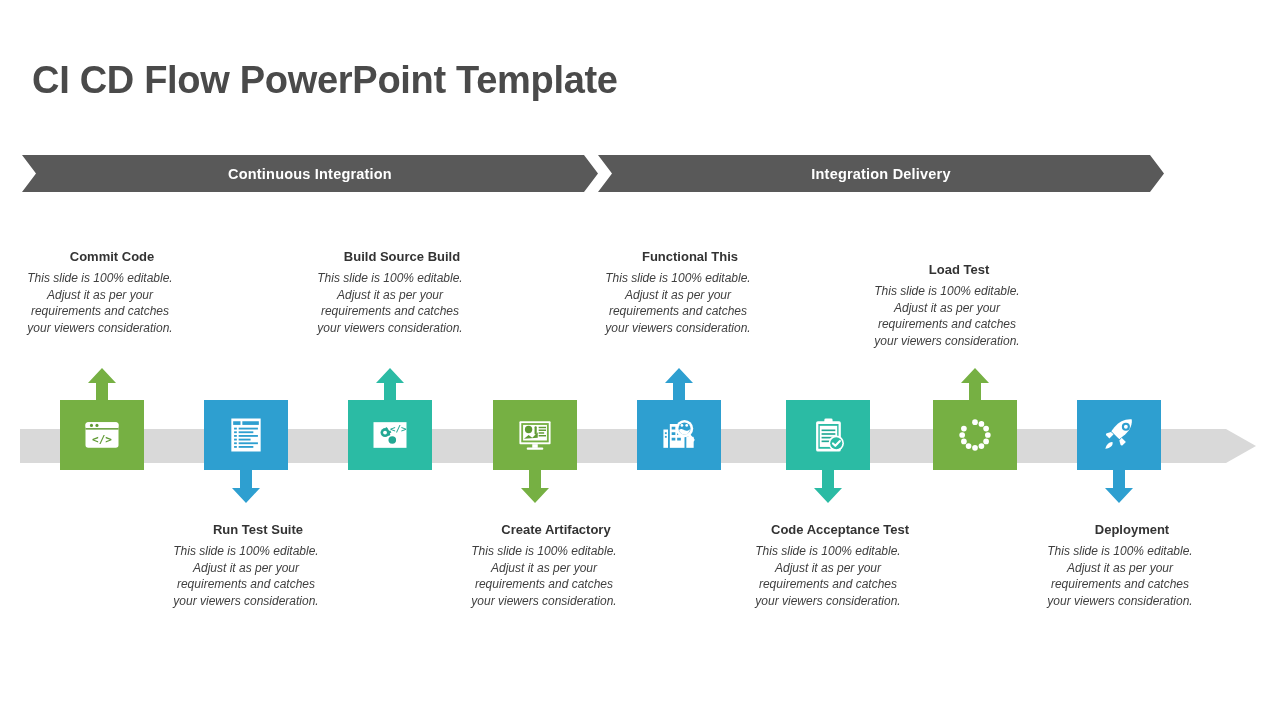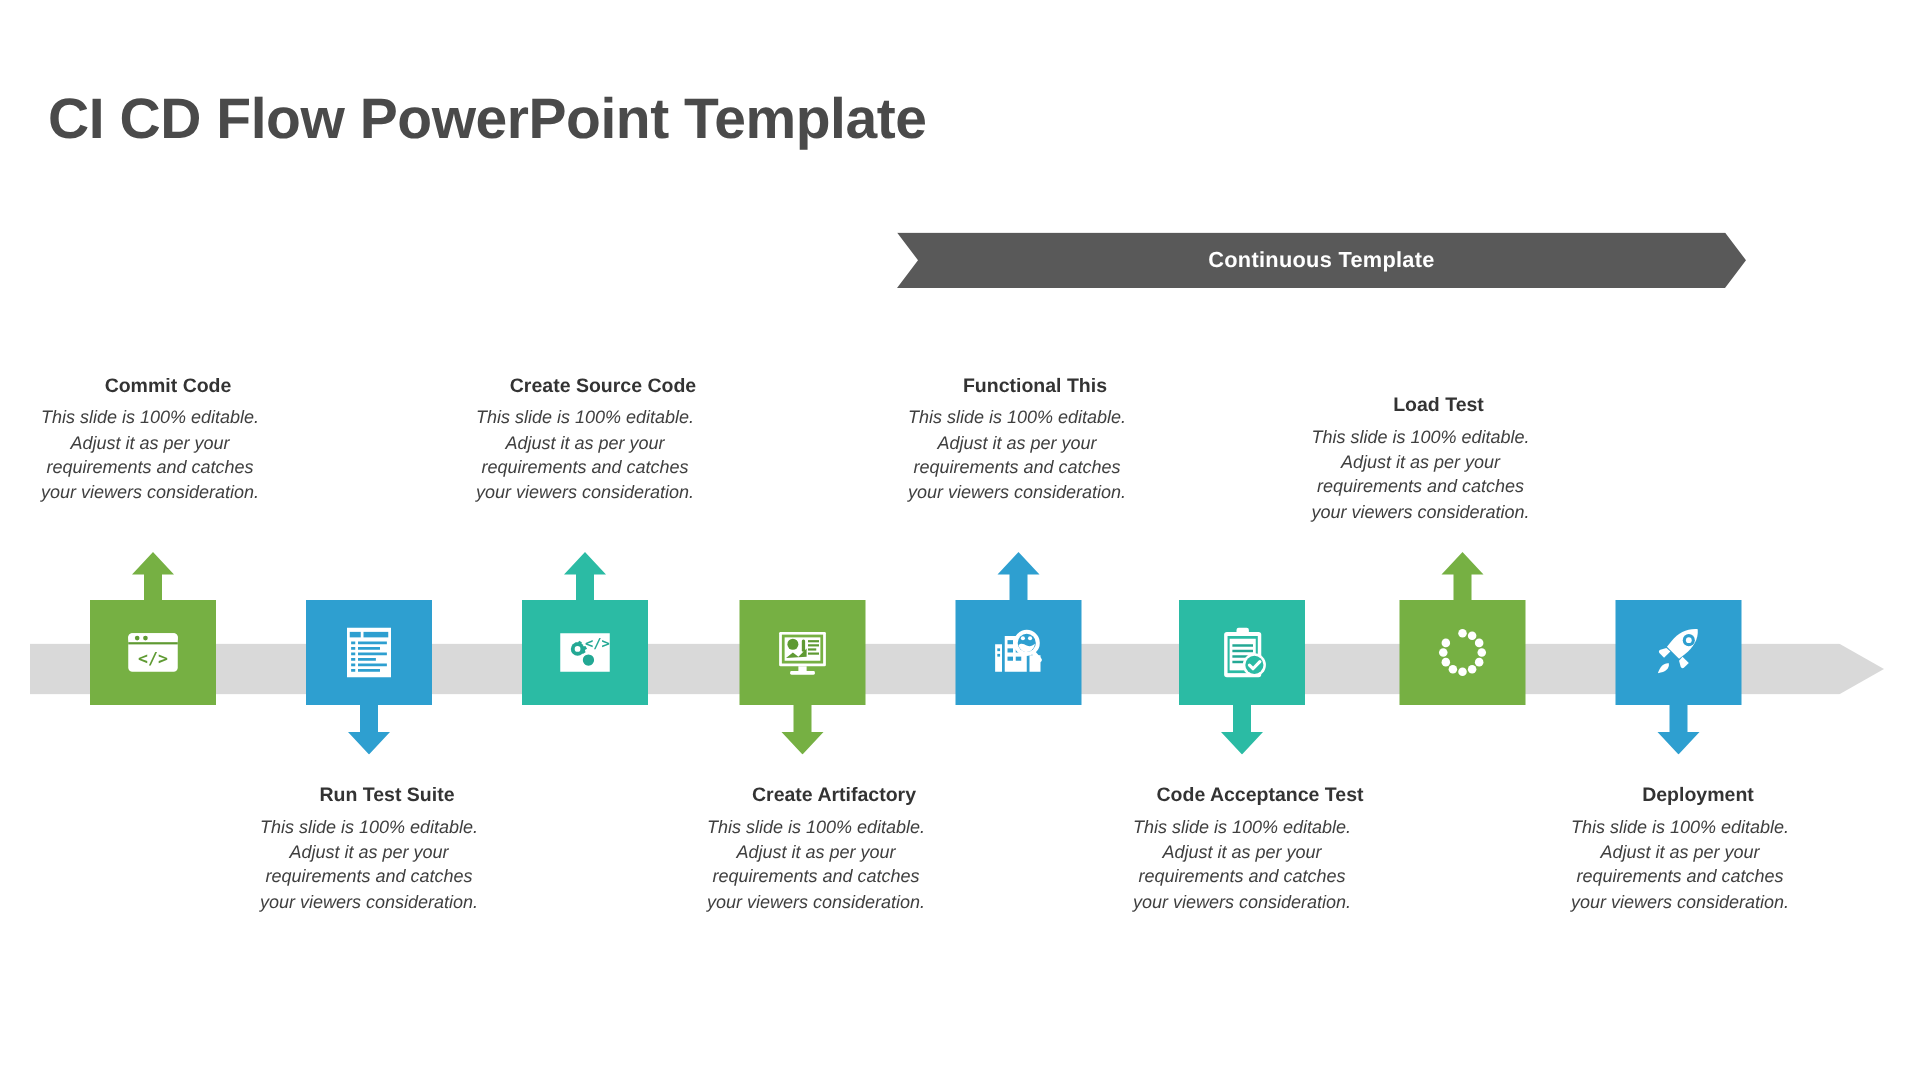--- a/index.html
+++ b/index.html
@@ -125,22 +125,25 @@
   }
   .textblock.above { top: 249px; }
   .textblock.below { top: 522px; }
 </style>
 </head>
 <body>
 
 <div class="slide-title">CI CD Flow PowerPoint Template</div>
 
 <div class="banner-row">
+  <div class="banner ci">
+    <span>Continuous Integration</span>
+  </div>
   <div class="banner cd">
-    <span>Continuous Template</span>
+    <span>Integration Delivery</span>
   </div>
 </div>
 
 <div class="flow-band"></div>
 
 <div class="steps" id="steps-root">
     <div class="arrow up" style="left: 102px;"><svg viewBox="0 0 30 36" xmlns="http://www.w3.org/2000/svg">
         <path d="M15 0L29 15h-8v21H9V15H1z" fill="#76b043"></path>
       </svg></div>
     <div class="tile" style="left: 60px; background: rgb(118, 176, 67);">
@@ -201,21 +204,21 @@
             <circle cx="26.5" cy="29.5" r="4.1"></circle>
             <circle cx="26.5" cy="29.5" r="1.7" fill="#ffffff"></circle>
             <rect x="23" y="27.6" width="7" height="3.8" transform="rotate(30 26.5 29.5)"></rect>
             <rect x="23" y="27.6" width="7" height="3.8" transform="rotate(-30 26.5 29.5)"></rect>
           </g>
           <text x="33" y="21" text-anchor="middle" font-family="DejaVu Sans Mono, monospace" font-size="10" font-weight="bold" fill="#23a894">&lt;/&gt;</text>
         </svg>
       </span>
     </div>
     <div class="textblock above" style="left: 290px;">
-      <div class="heading">Create Source Code</div>
+      <div class="heading">Build Source Build</div>
       <div class="body">This slide is 100% editable. Adjust it as per your requirements and catches your viewers consideration.</div>
     </div>
     <div class="arrow down" style="left: 535px;"><svg viewBox="0 0 30 36" xmlns="http://www.w3.org/2000/svg">
         <path d="M15 36L1 21h8V0h12v21h8z" fill="#76b043"></path>
       </svg></div>
     <div class="tile" style="left: 493px; background: rgb(118, 176, 67);">
       <span>
         <svg class="tile-icon" viewBox="0 0 48 48" xmlns="http://www.w3.org/2000/svg">
           <rect x="7" y="9" width="34" height="25" rx="1" fill="#ffffff"></rect>
           <rect x="9" y="11" width="30" height="21" fill="#76b043"></rect>

